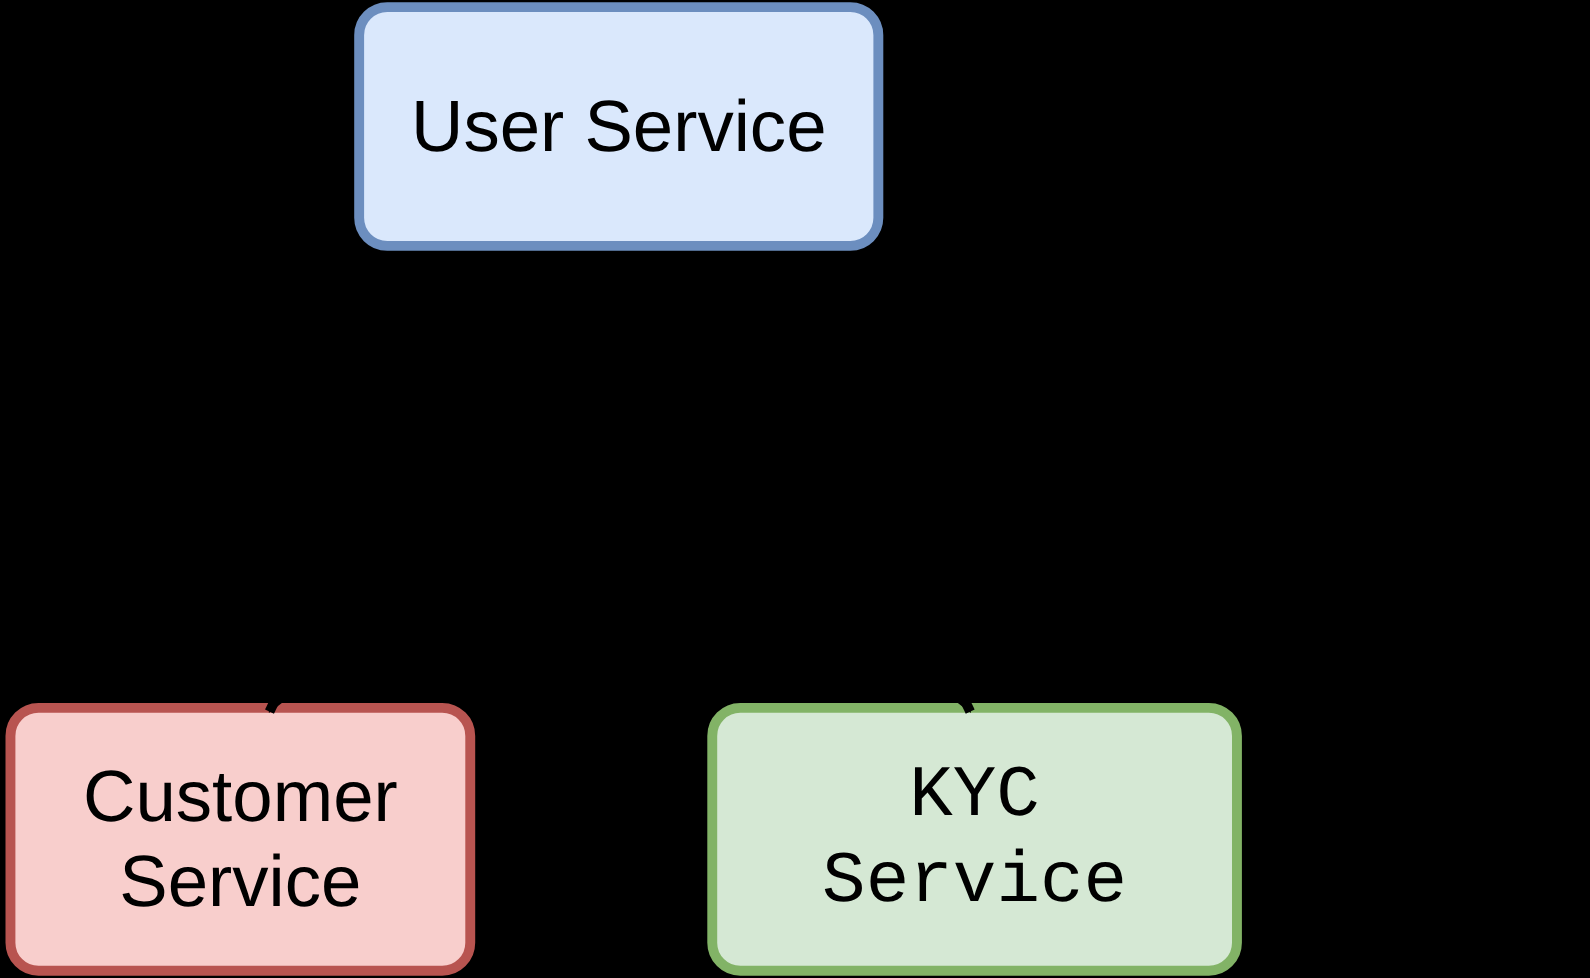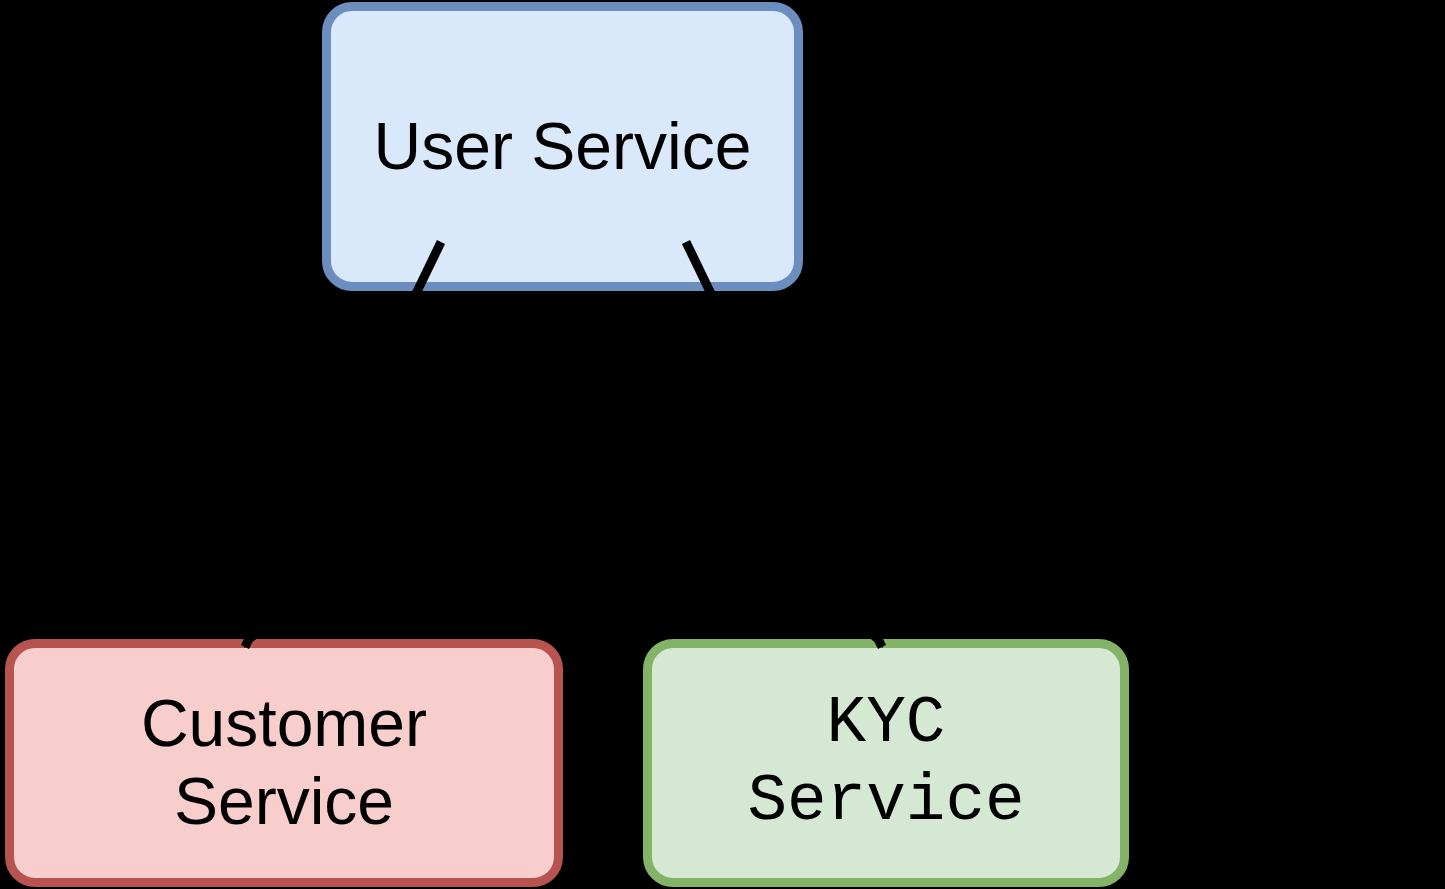--- a/index.html
+++ b/index.html
@@ -26,25 +26,25 @@
     align-items: center;
     justify-content: center;
     text-align: center;
     color: #000000;
     font-size: 66px;
     line-height: 1.18;
     padding: 0 20px;
   }
   #node-user {
     left: 322px; top: 2px;
-    width: 481px; height: 289px;
+    width: 481px; height: 226px;
   }
   #node-customer {
     left: 5px; top: 639px;
-    width: 558px; height: 248px;
+    width: 427px; height: 248px;
   }
   #node-kyc {
     left: 643px; top: 639px;
     width: 486px; height: 248px;
   }
   .edges {
     position: absolute;
     left: 0; top: 0;
     width: 1445px;
     height: 889px;

